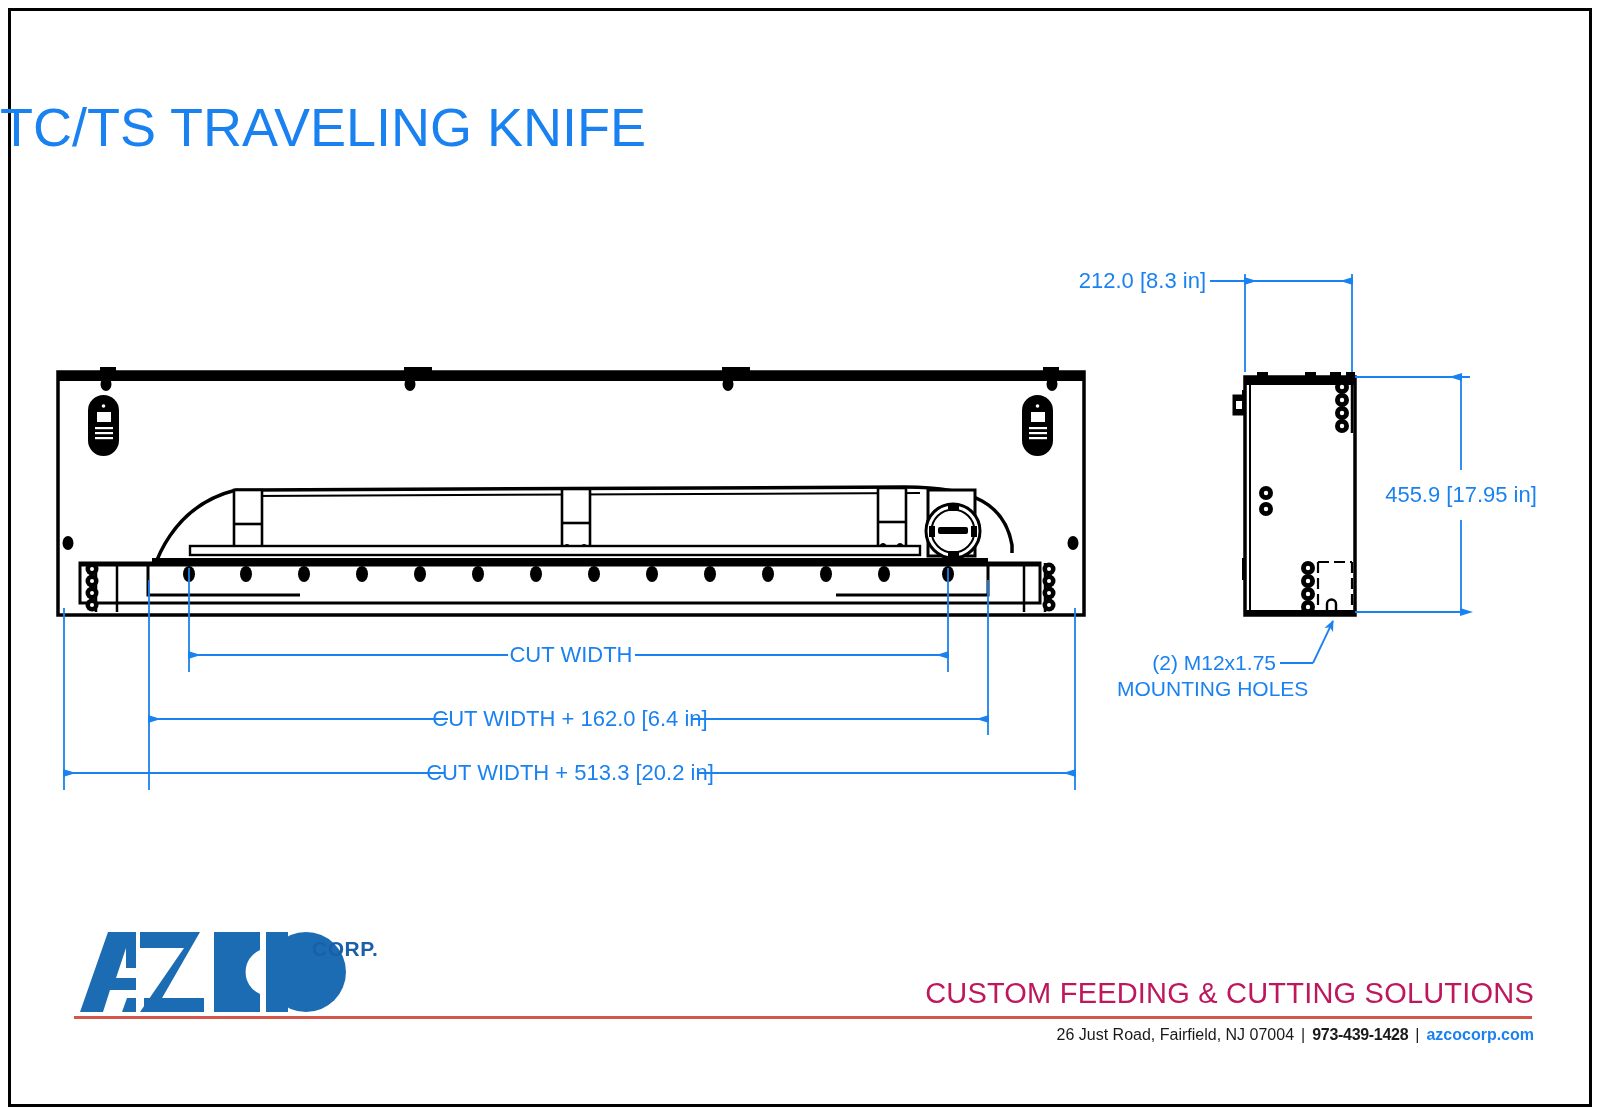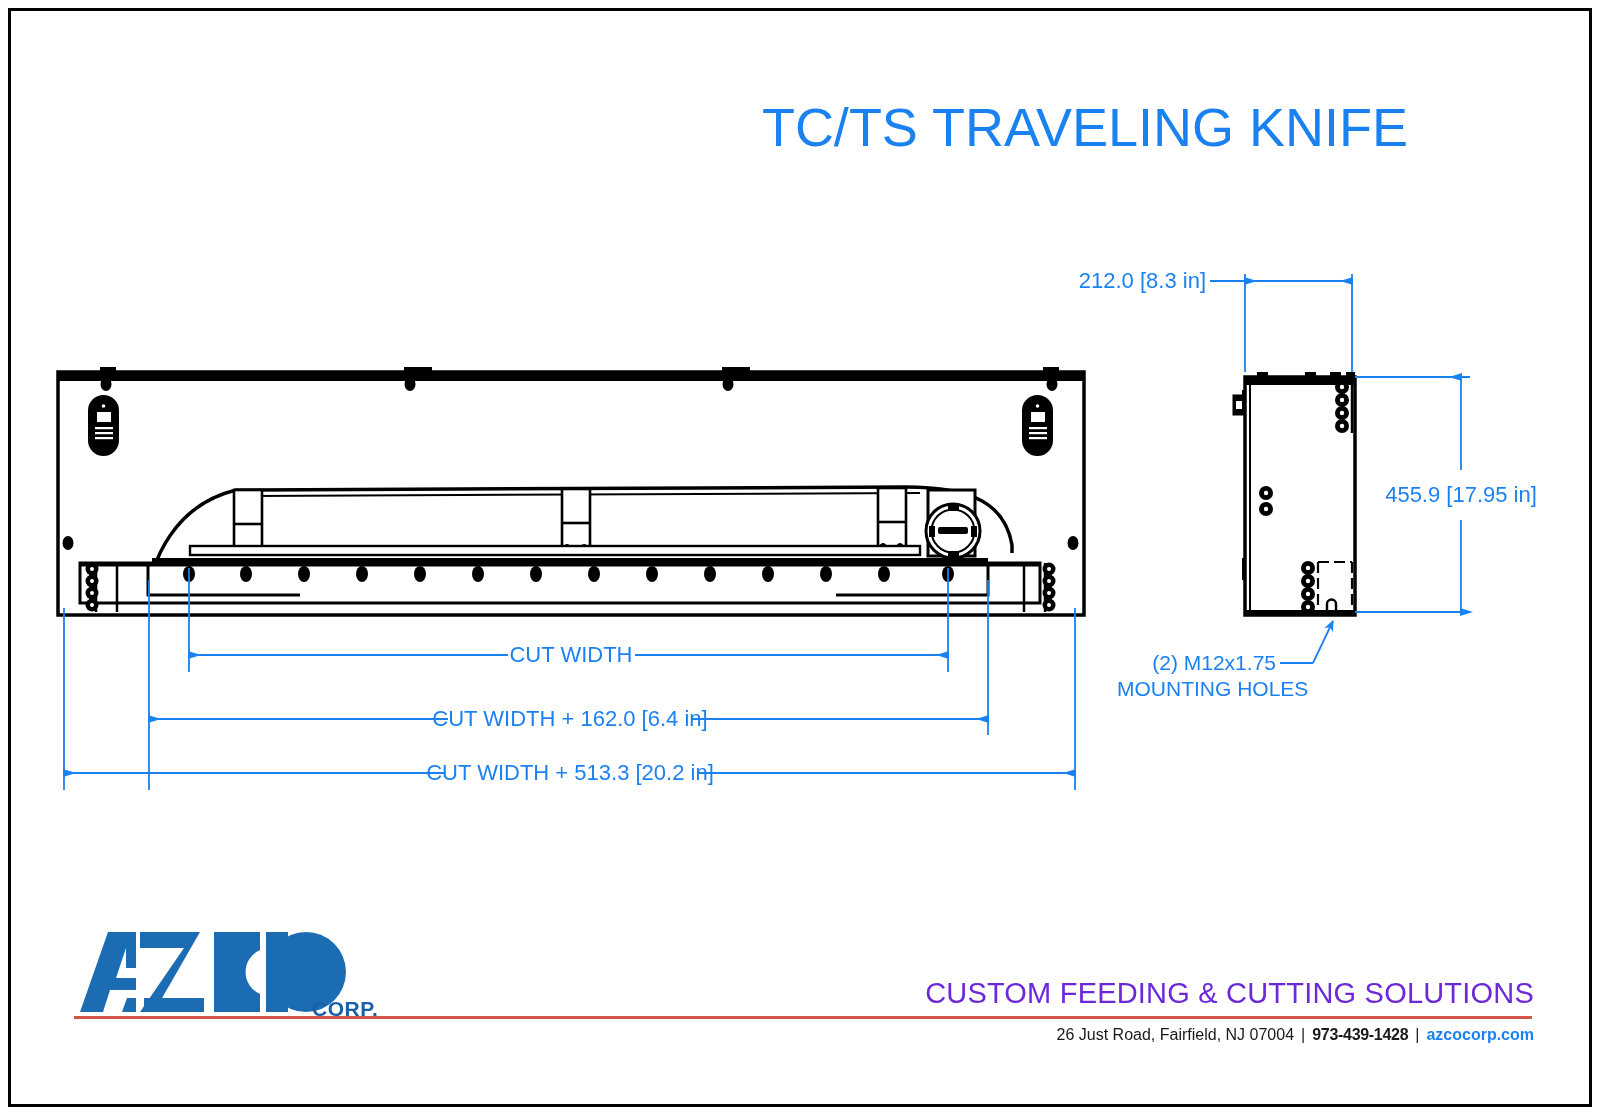--- a/index.html
+++ b/index.html
@@ -20,50 +20,50 @@
   #sheet-border {
     position: absolute;
     left: 8px; top: 8px;
     width: 1584px; height: 1099px;
     border: 3px solid #000000;
   }
   #title {
     position: absolute;
     left: 0; top: 96px;
     width: 1408px;
-    text-align: right;
+    text-align: left;
     font-size: 54px;
     letter-spacing: 0px;
     color: #1a82f0;
     font-family: "Liberation Sans", sans-serif;
     font-weight: 400;
     white-space: nowrap;
   }
   svg.draw { position: absolute; left: 0; top: 0; overflow: visible; }
   #drawing-svg { width: 1600px; height: 1115px; }
 
   
   #footer-logo {
     position: absolute;
     left: 74px; top: 928px;
     width: 320px; height: 86px;
   }
   #logo-corp {
     position: absolute;
-    left: 312px; top: 997px;
+    left: 312px; top: 937px;
     font-size: 21px;
     font-weight: bold;
     color: #1b5fa8;
     letter-spacing: 0.5px;
   }
   #footer-tag {
     position: absolute;
     right: 66px; top: 977px;
     font-size: 29px;
-    color: #6d28d9;
+    color: #be185d;
     letter-spacing: 0.2px;
     white-space: nowrap;
     font-family: "Liberation Sans", sans-serif;
   }
   #footer-rule {
     position: absolute;
     left: 74px; top: 1016px;
     width: 1458px; height: 3px;
     background: #d4564b;
   }

